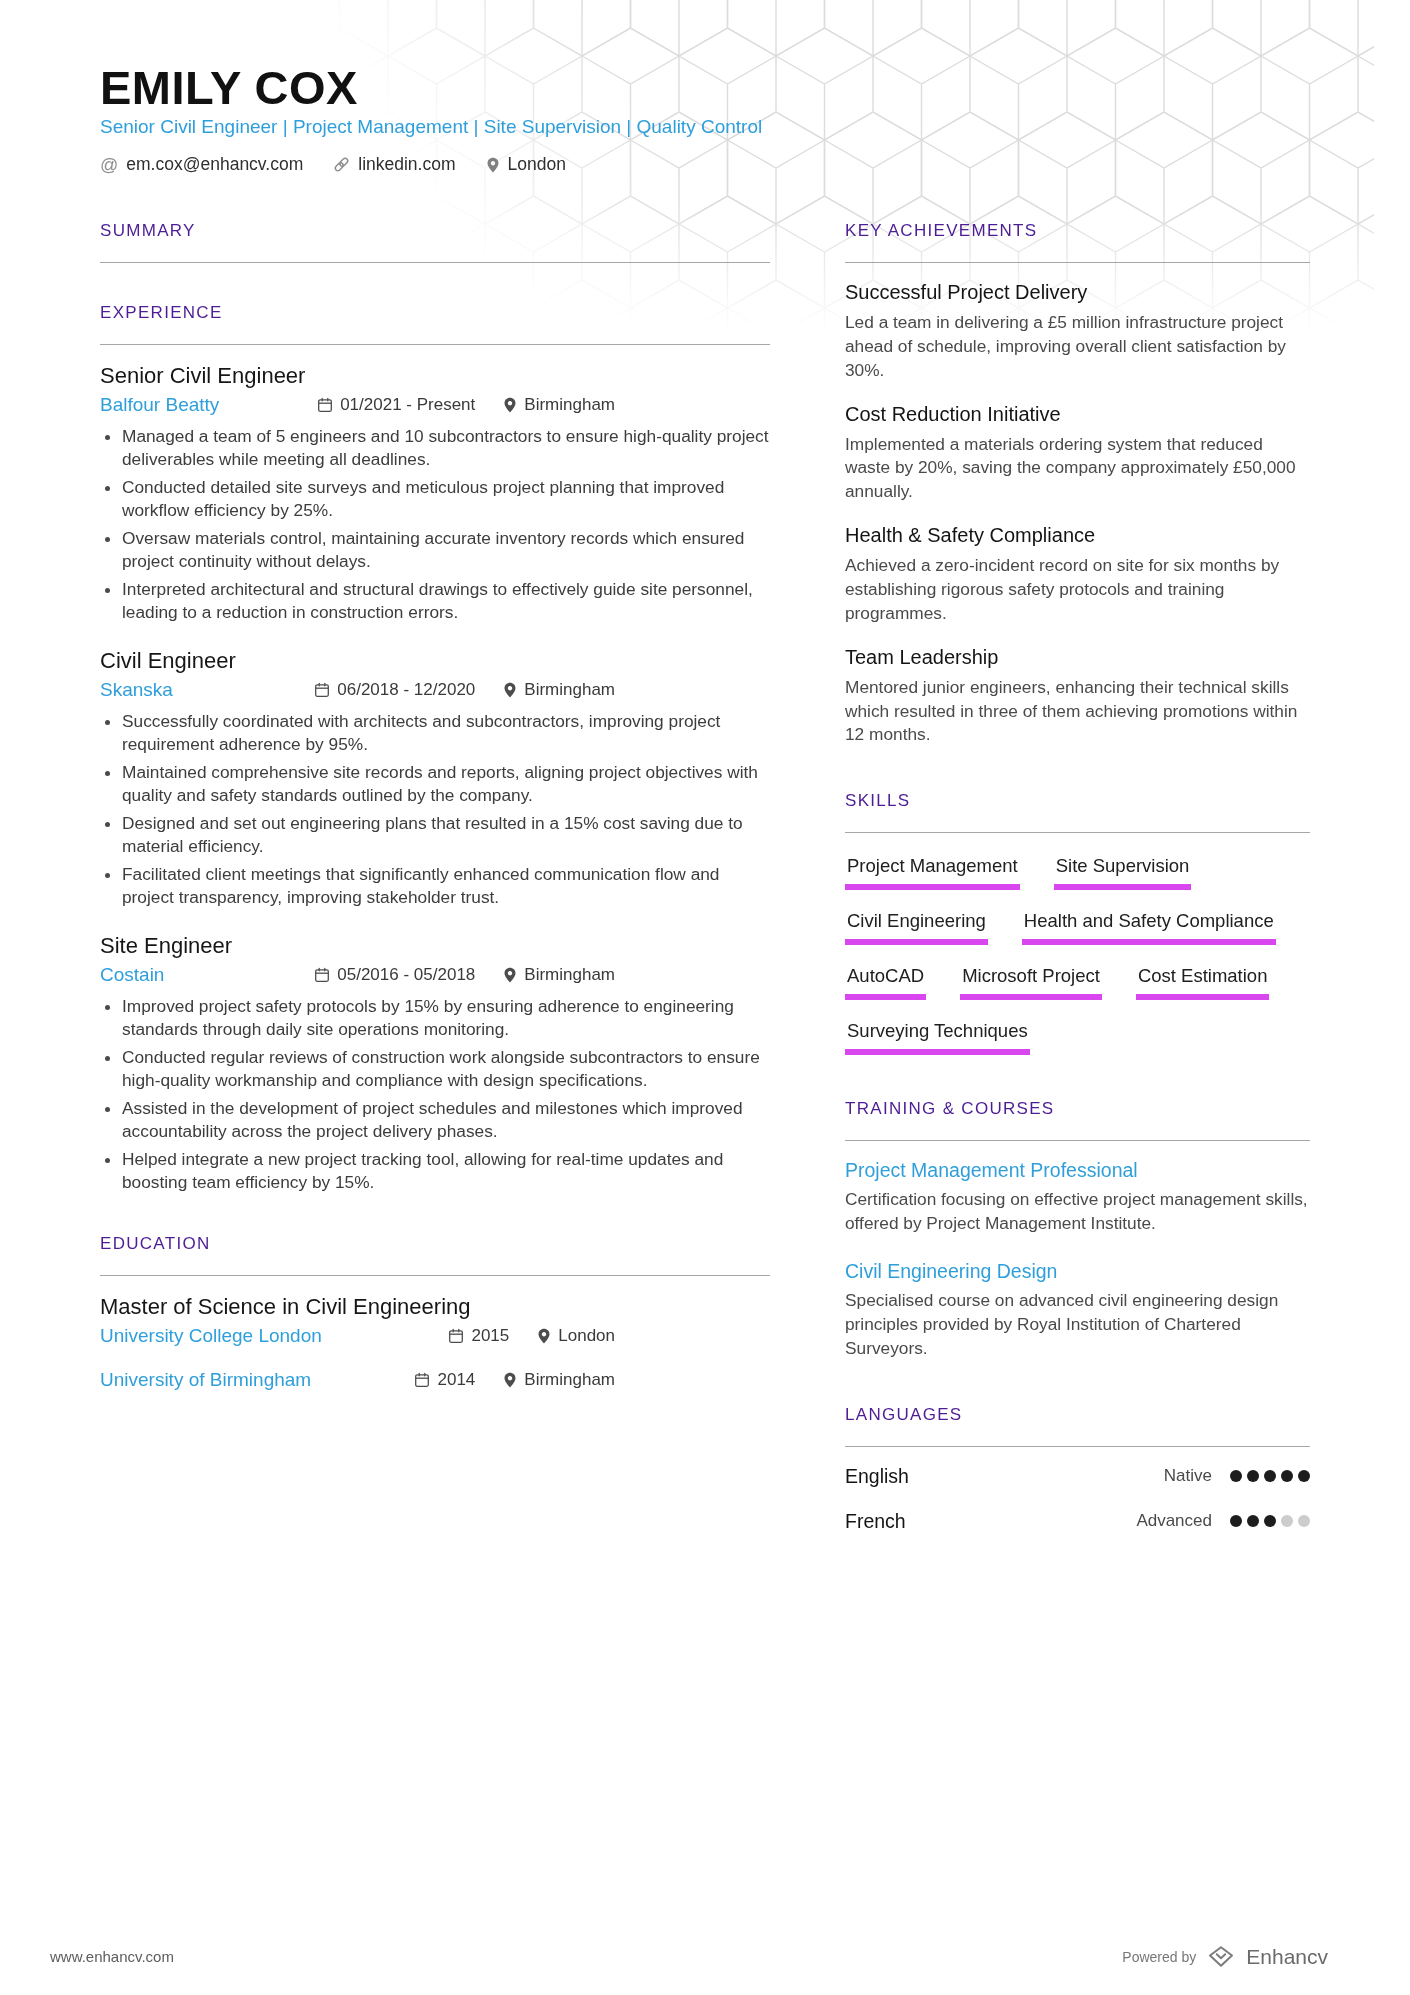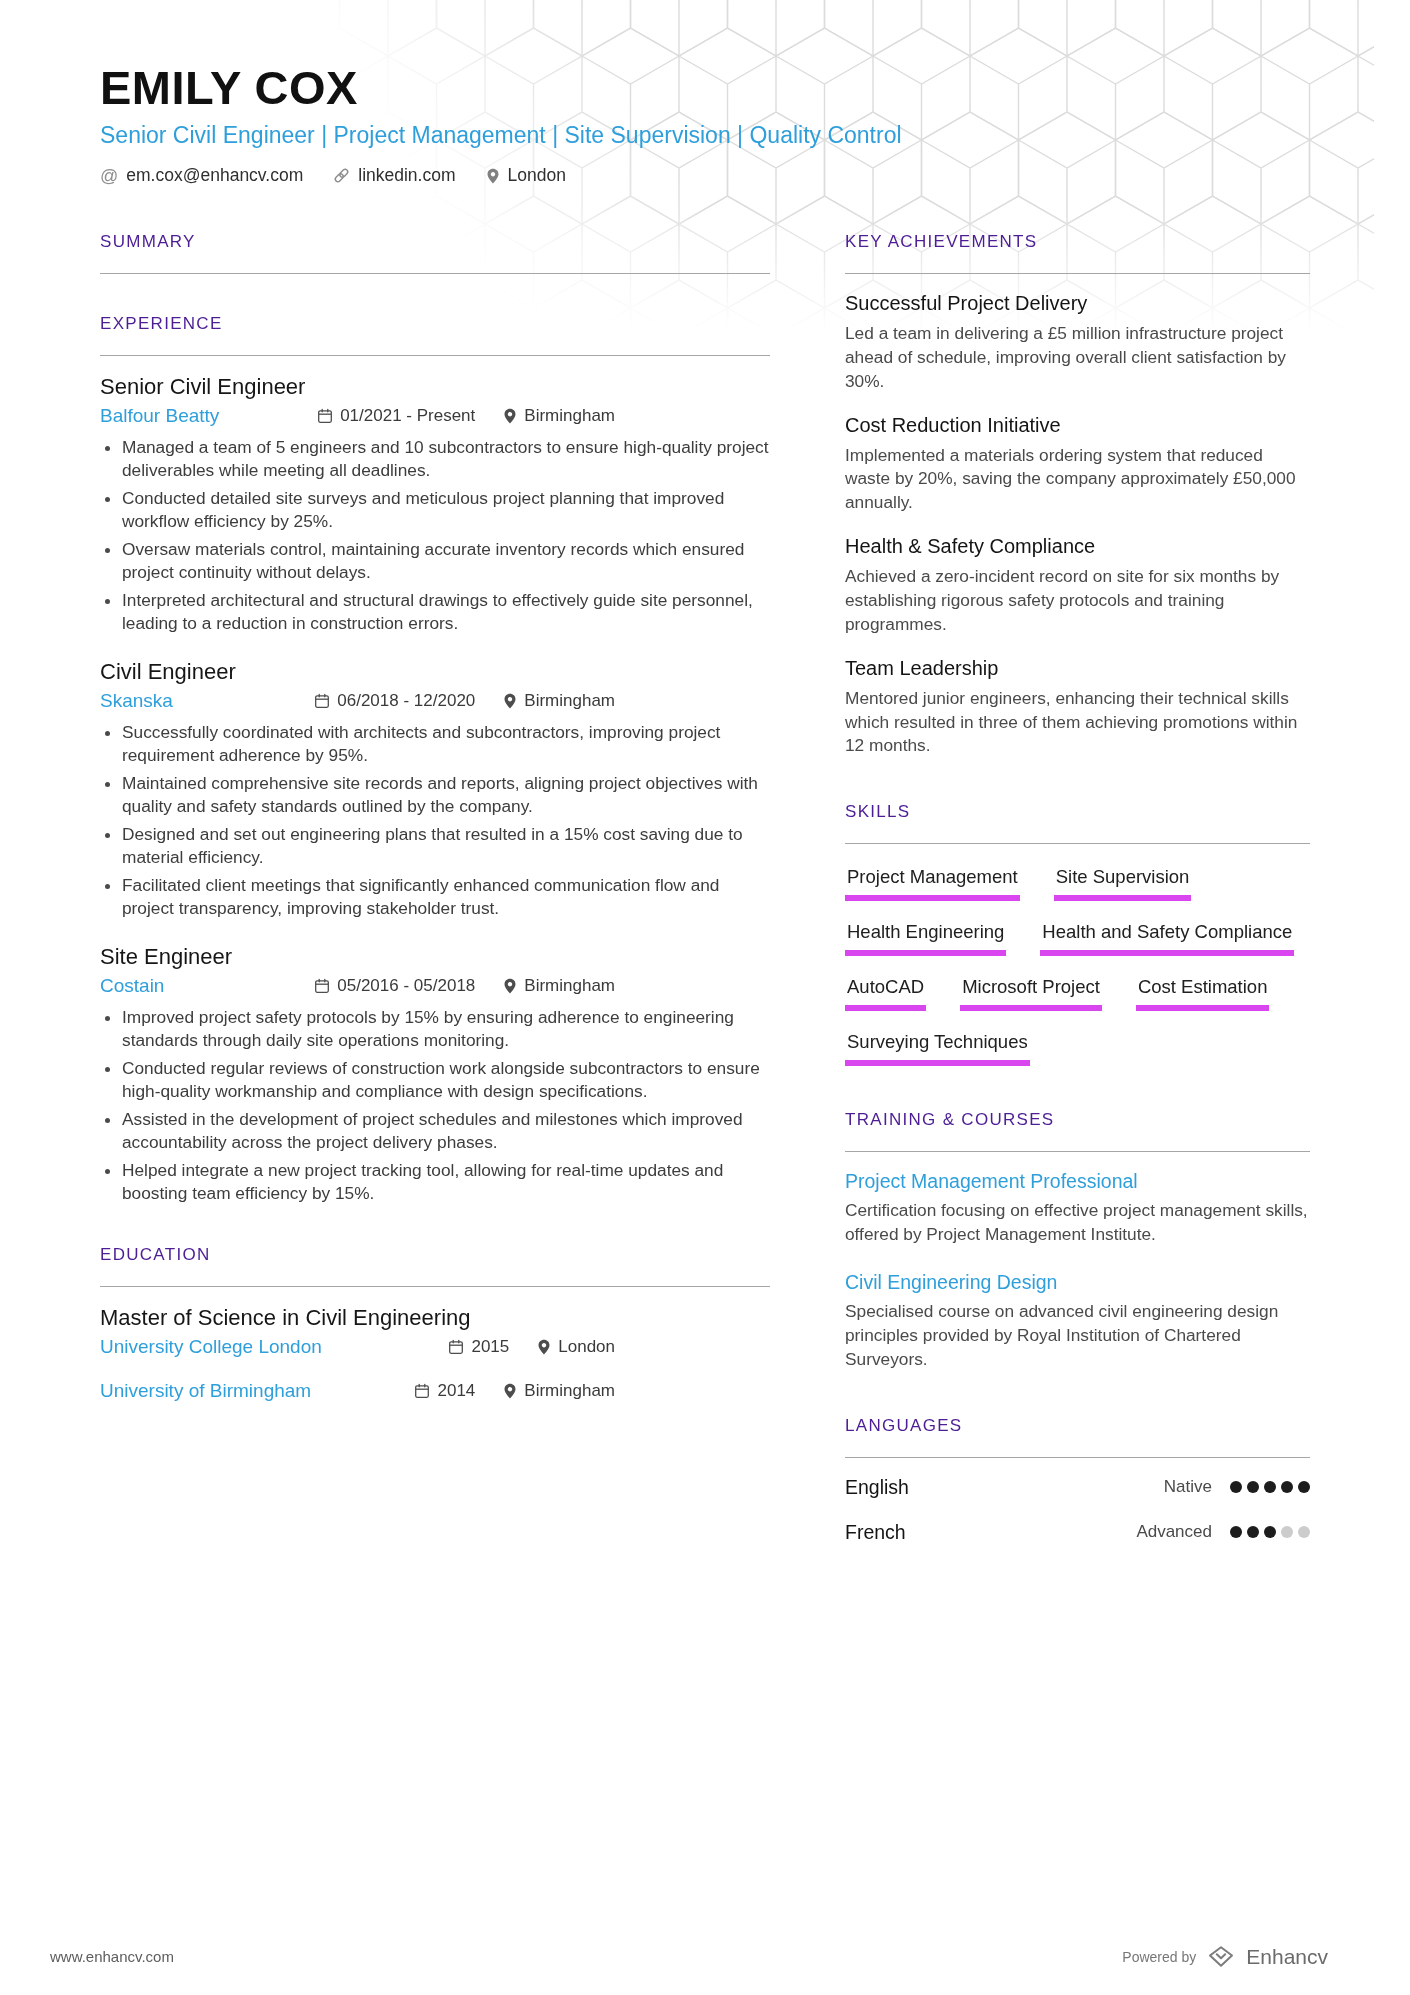--- a/index.html
+++ b/index.html
@@ -7,21 +7,21 @@
   html,body { margin:0; padding:0; background:#ffffff; }
   .page {
     position:relative; width:1374px; height:1995px; background:#fff;
     font-family:"Liberation Sans", sans-serif; color:#3d3d3d; overflow:hidden;
   }
   .bg-pattern { position:absolute; top:0; left:0; pointer-events:none; }
 
   
   .header { position:relative; padding:60px 100px 0; }
   .name { margin:0; font-size:47px; font-weight:700; letter-spacing:0.5px; color:#111; }
-  .headline { margin-top:7px; font-size:23px; color:var(--accent); }
+  .headline { margin-top:1px; font-size:19px; color:var(--accent); }
   .contacts { display:flex; align-items:center; gap:30px; margin-top:16px; font-size:17.5px; color:#2f2f2f; }
   .contact { display:inline-flex; align-items:center; gap:8px; }
   .at-glyph { font-size:18px; color:#8e8e8e; line-height:1; }
 
   
   .columns { position:relative; display:flex; gap:75px; padding:0 100px; margin-top:46px; }
   .col-left { width:670px; flex:none; }
   .col-right { width:465px; flex:none; }
 
   .sec-heading {
@@ -305,21 +305,21 @@
           <h3 class="ach-title">Team Leadership</h3>
           <p class="ach-text">Mentored junior engineers, enhancing their technical skills which resulted in three of them achieving promotions within 12 months.</p>
         </div>
       </section>
 
       <section class="rsec">
         <h2 class="sec-heading">SKILLS</h2>
         <div class="skills-list">
           <span class="skill">Project Management</span>
           <span class="skill">Site Supervision</span>
-          <span class="skill">Health Engineering</span>
+          <span class="skill">Civil Engineering</span>
           <span class="skill">Health and Safety Compliance</span>
           <span class="skill">AutoCAD</span>
           <span class="skill">Microsoft Project</span>
           <span class="skill">Cost Estimation</span>
           <span class="skill">Surveying Techniques</span>
         </div>
       </section>
 
       <section class="rsec">
         <h2 class="sec-heading">TRAINING &amp; COURSES</h2>

